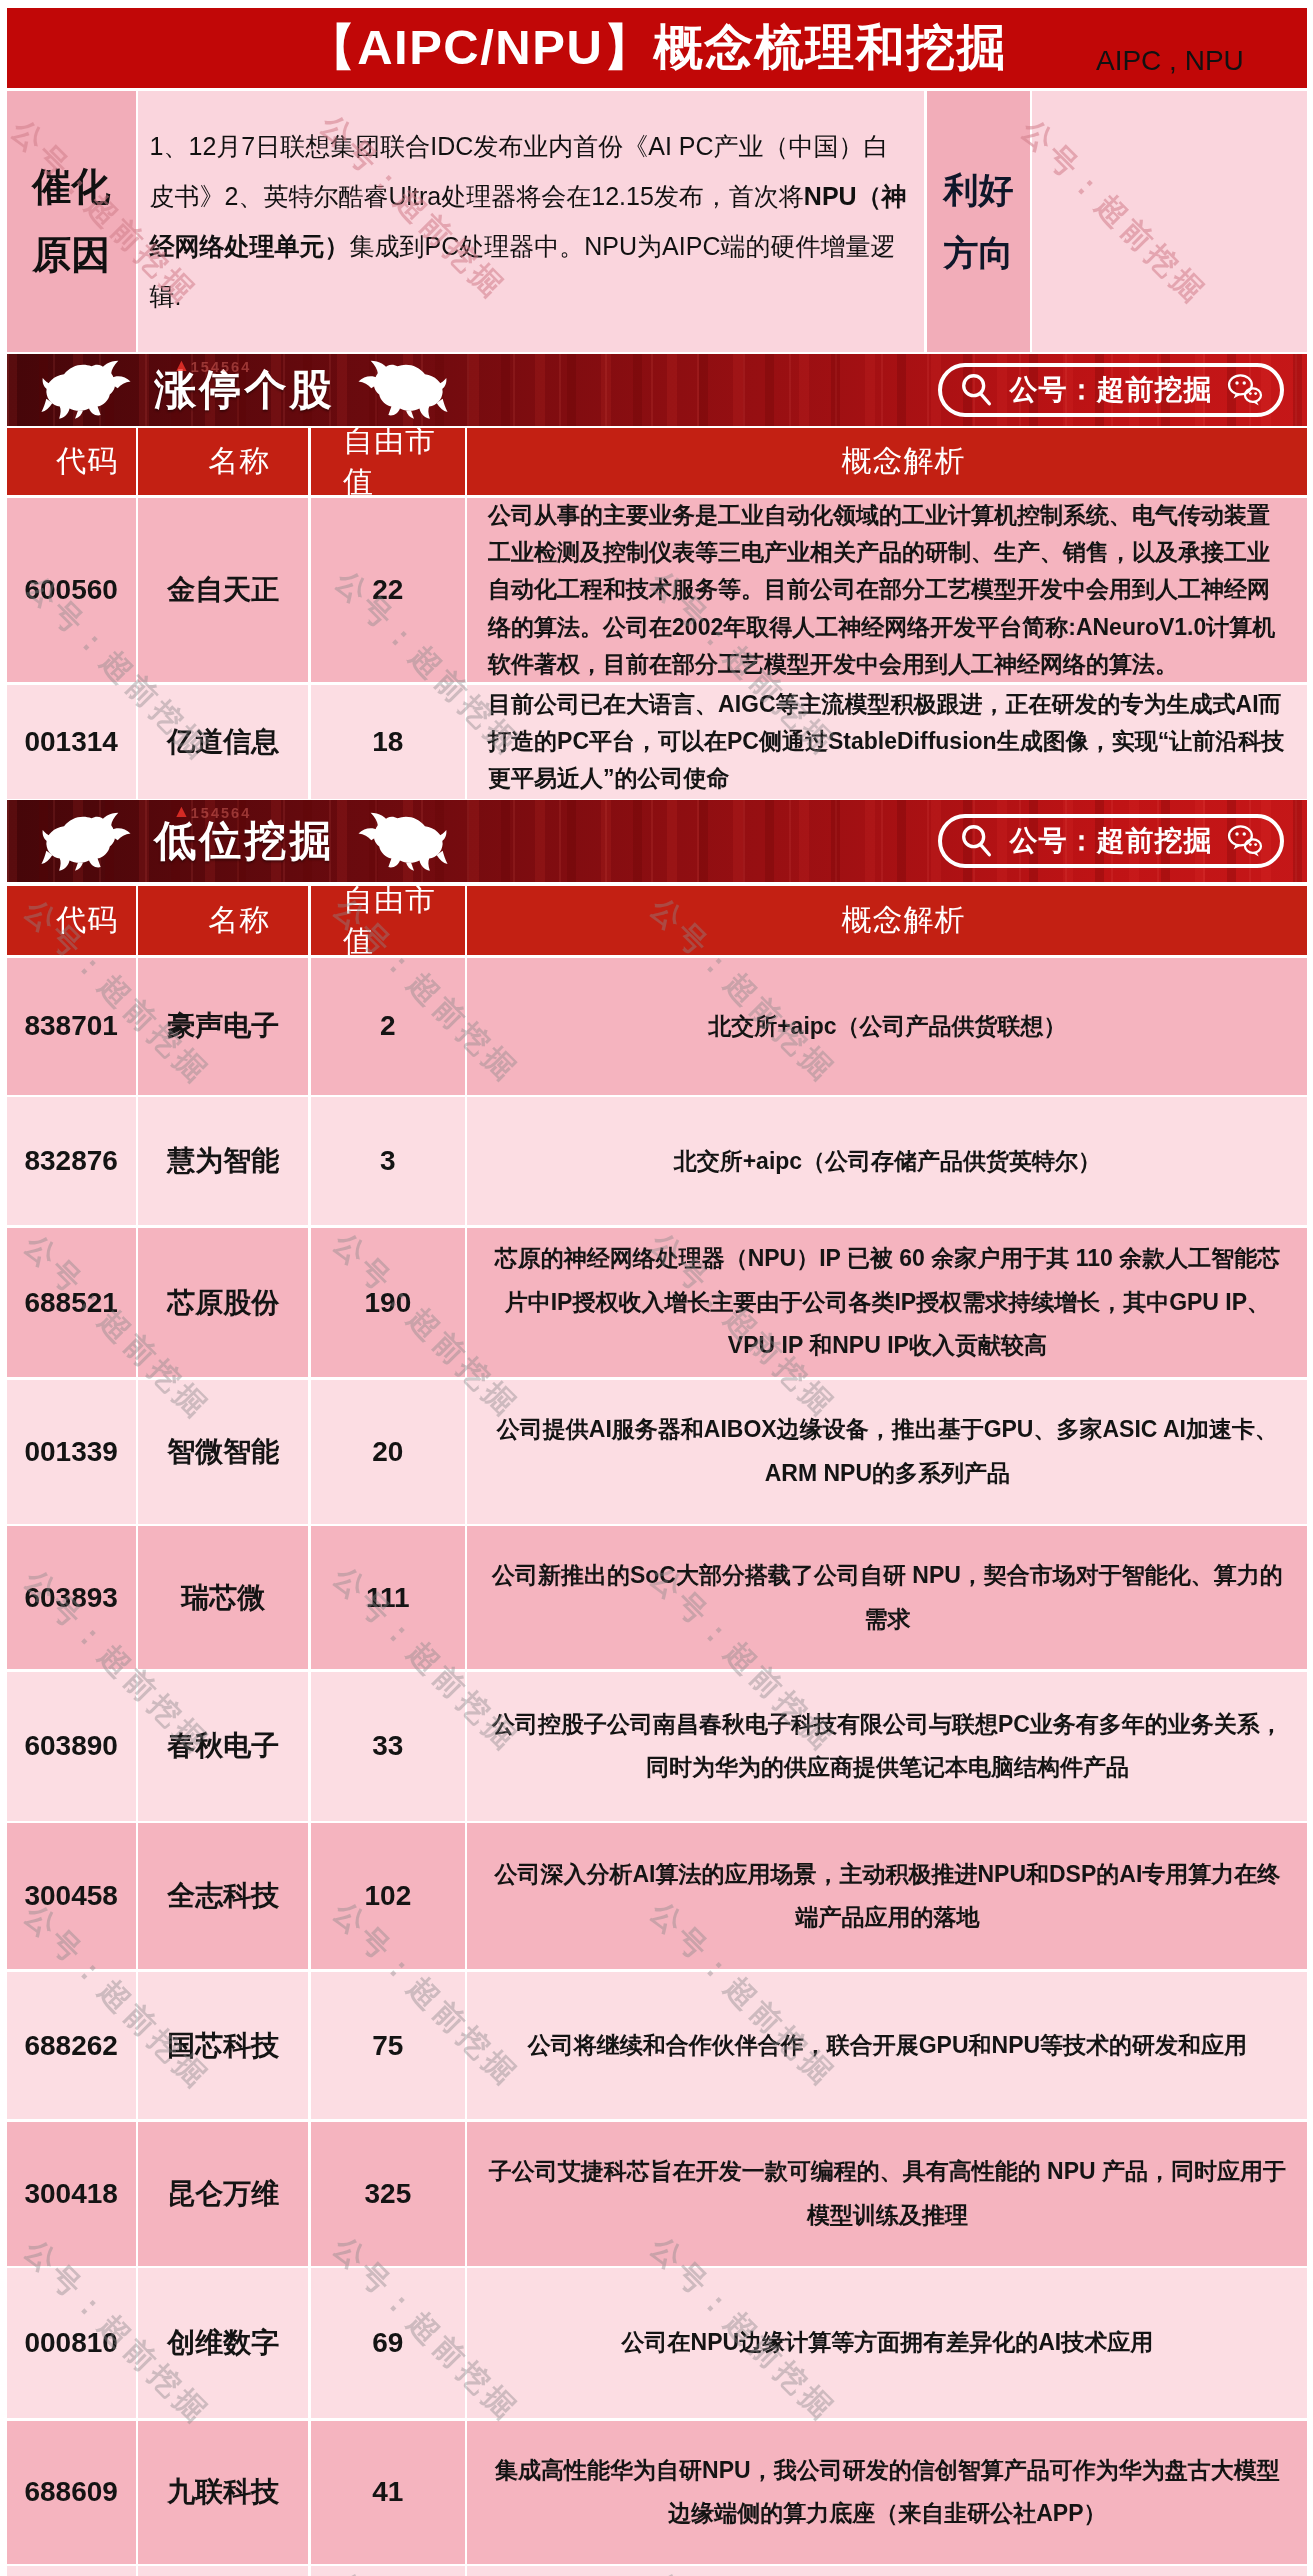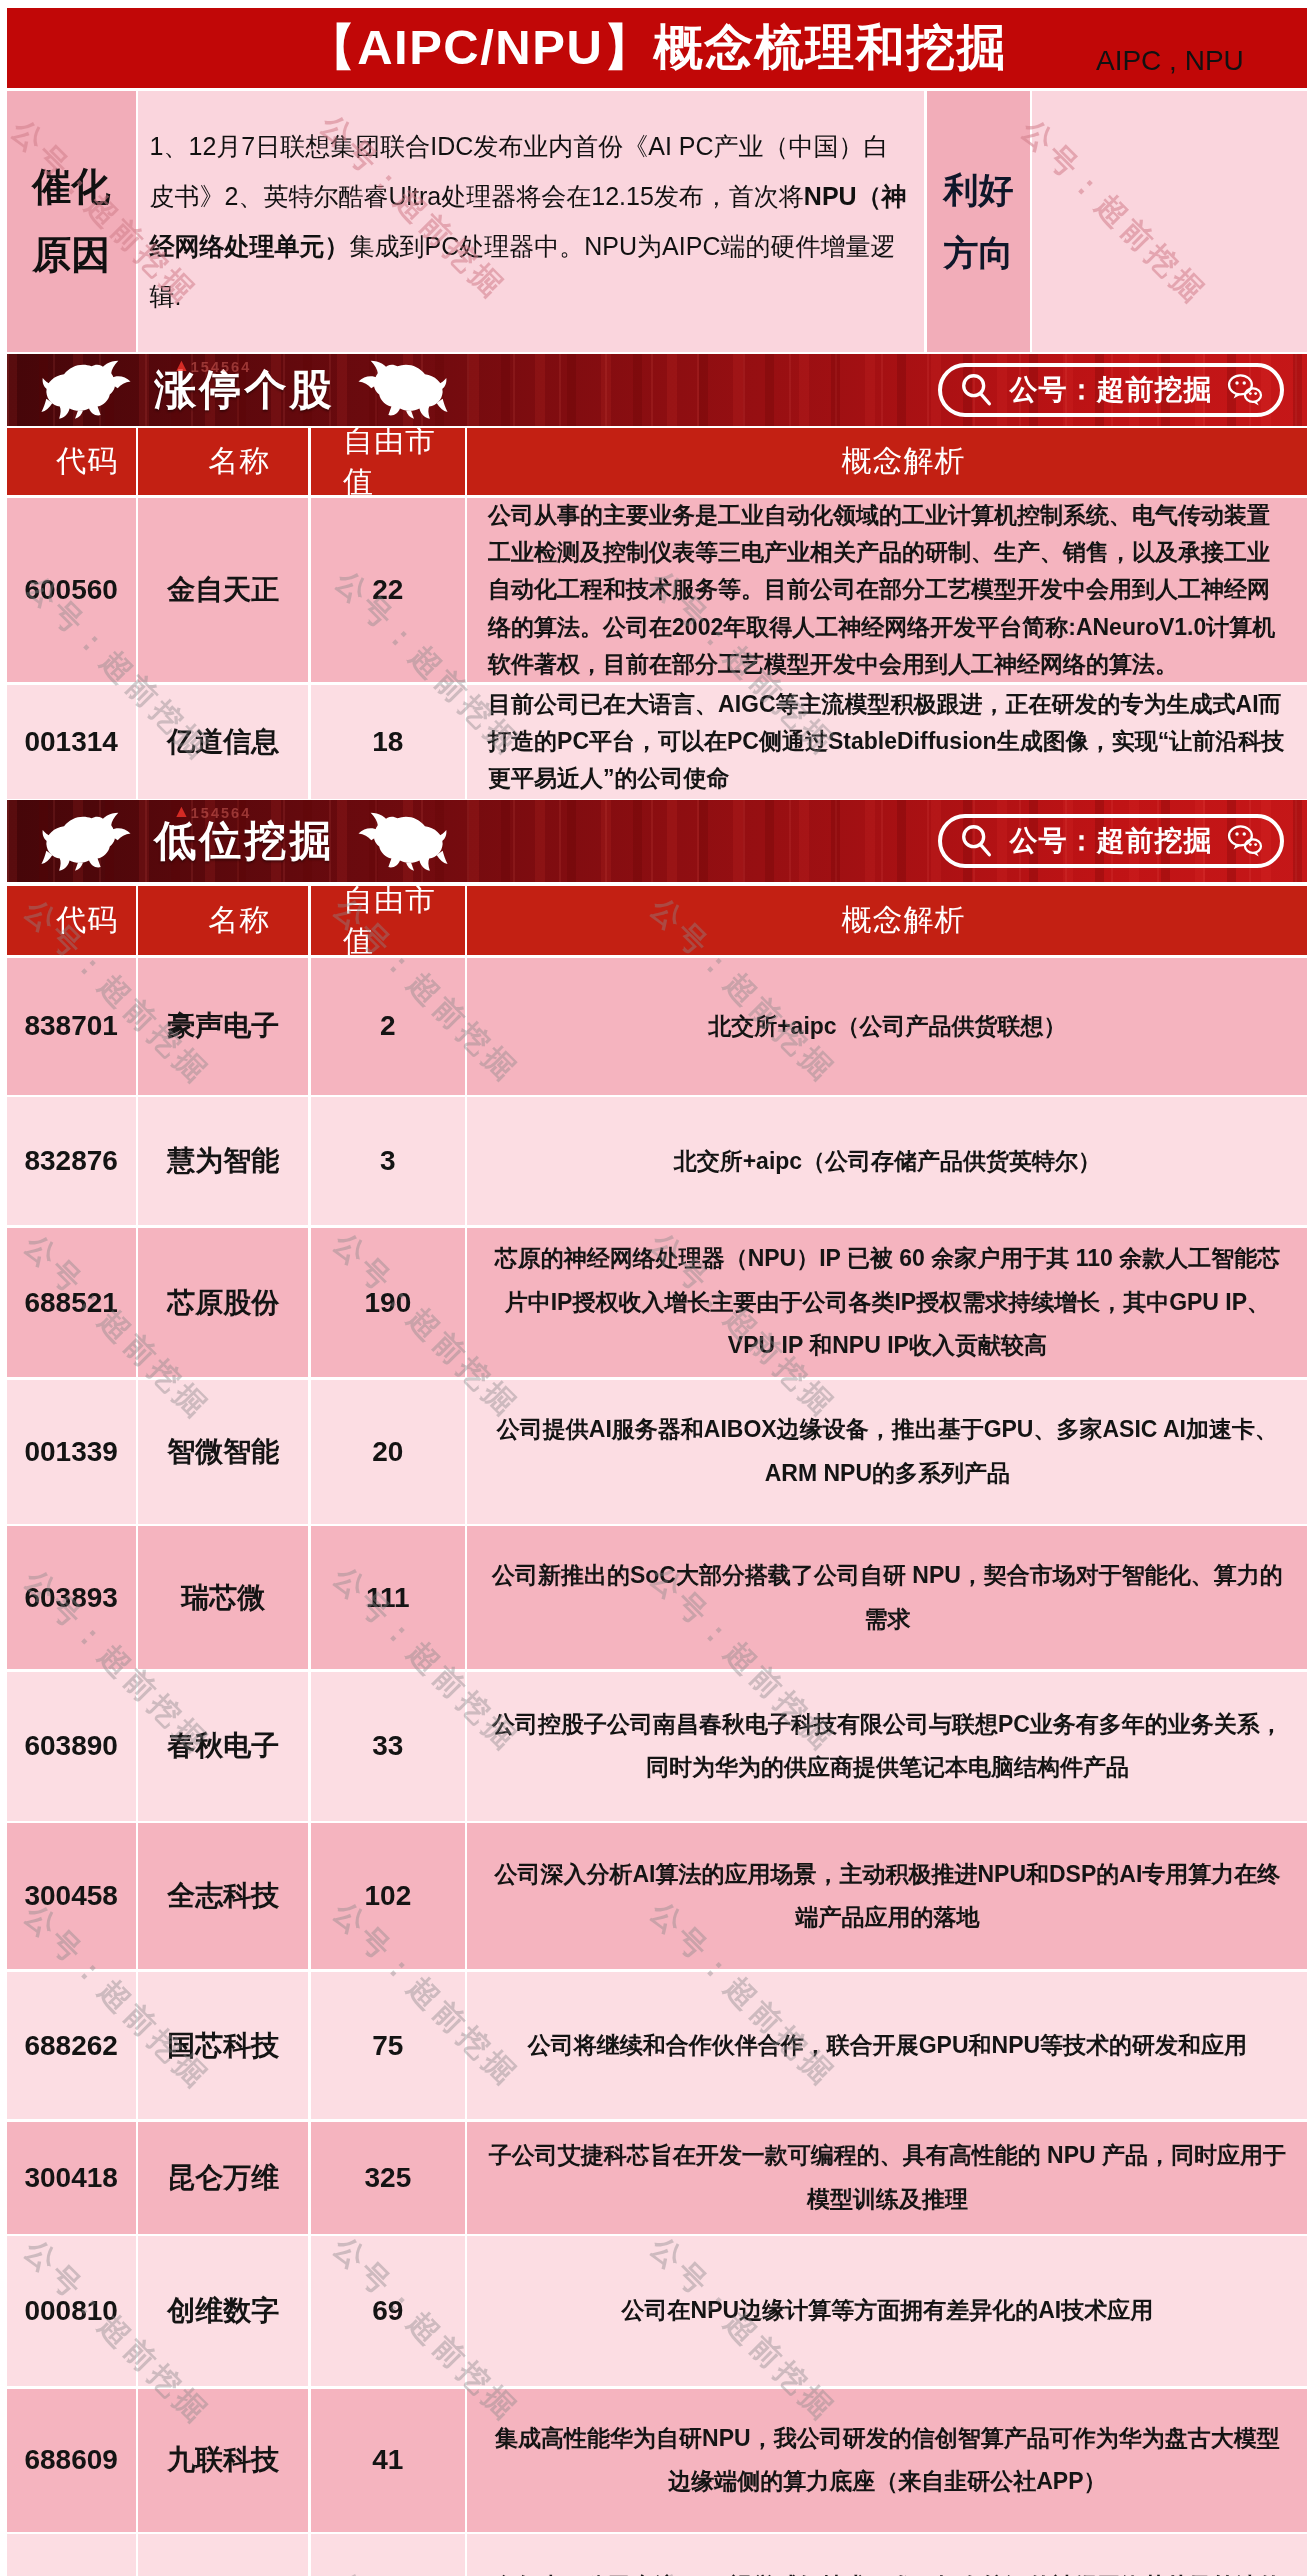--- a/index.html
+++ b/index.html
@@ -256,21 +256,21 @@
             <div class="cell c-name">全志科技</div>
             <div class="cell c-cap">102</div>
             <div class="cell c-desc">公司深入分析AI算法的应用场景，主动积极推进NPU和DSP的AI专用算力在终端产品应用的落地</div>
           </div>
           <div class="trow" style="height: 147px;">
             <div class="cell c-code">688262</div>
             <div class="cell c-name">国芯科技</div>
             <div class="cell c-cap">75</div>
             <div class="cell c-desc">公司将继续和合作伙伴合作，联合开展GPU和NPU等技术的研发和应用</div>
           </div>
-          <div class="trow" style="height: 112px;">
+          <div class="trow" style="height: 144px;">
             <div class="cell c-code">300418</div>
             <div class="cell c-name">昆仑万维</div>
             <div class="cell c-cap">325</div>
             <div class="cell c-desc">子公司艾捷科芯旨在开发一款可编程的、具有高性能的 NPU 产品，同时应用于模型训练及推理</div>
           </div>
           <div class="trow" style="height: 150px;">
             <div class="cell c-code">000810</div>
             <div class="cell c-name">创维数字</div>
             <div class="cell c-cap">69</div>
             <div class="cell c-desc">公司在NPU边缘计算等方面拥有差异化的AI技术应用</div>

